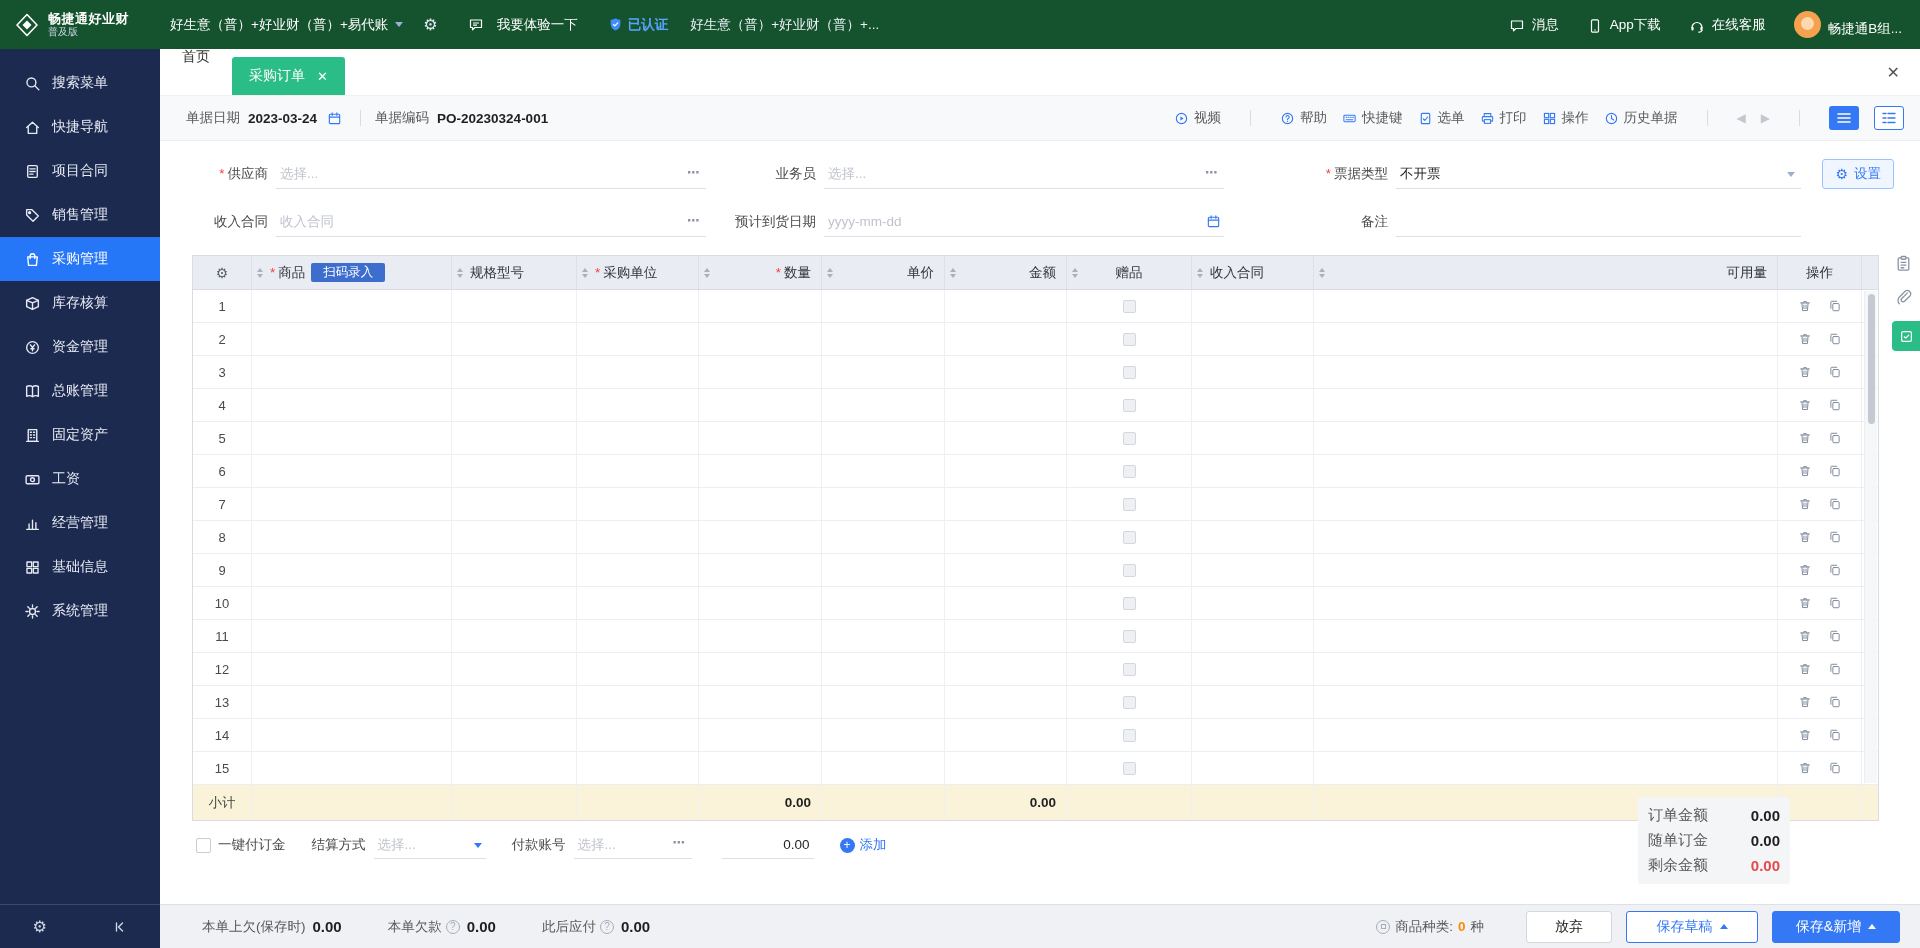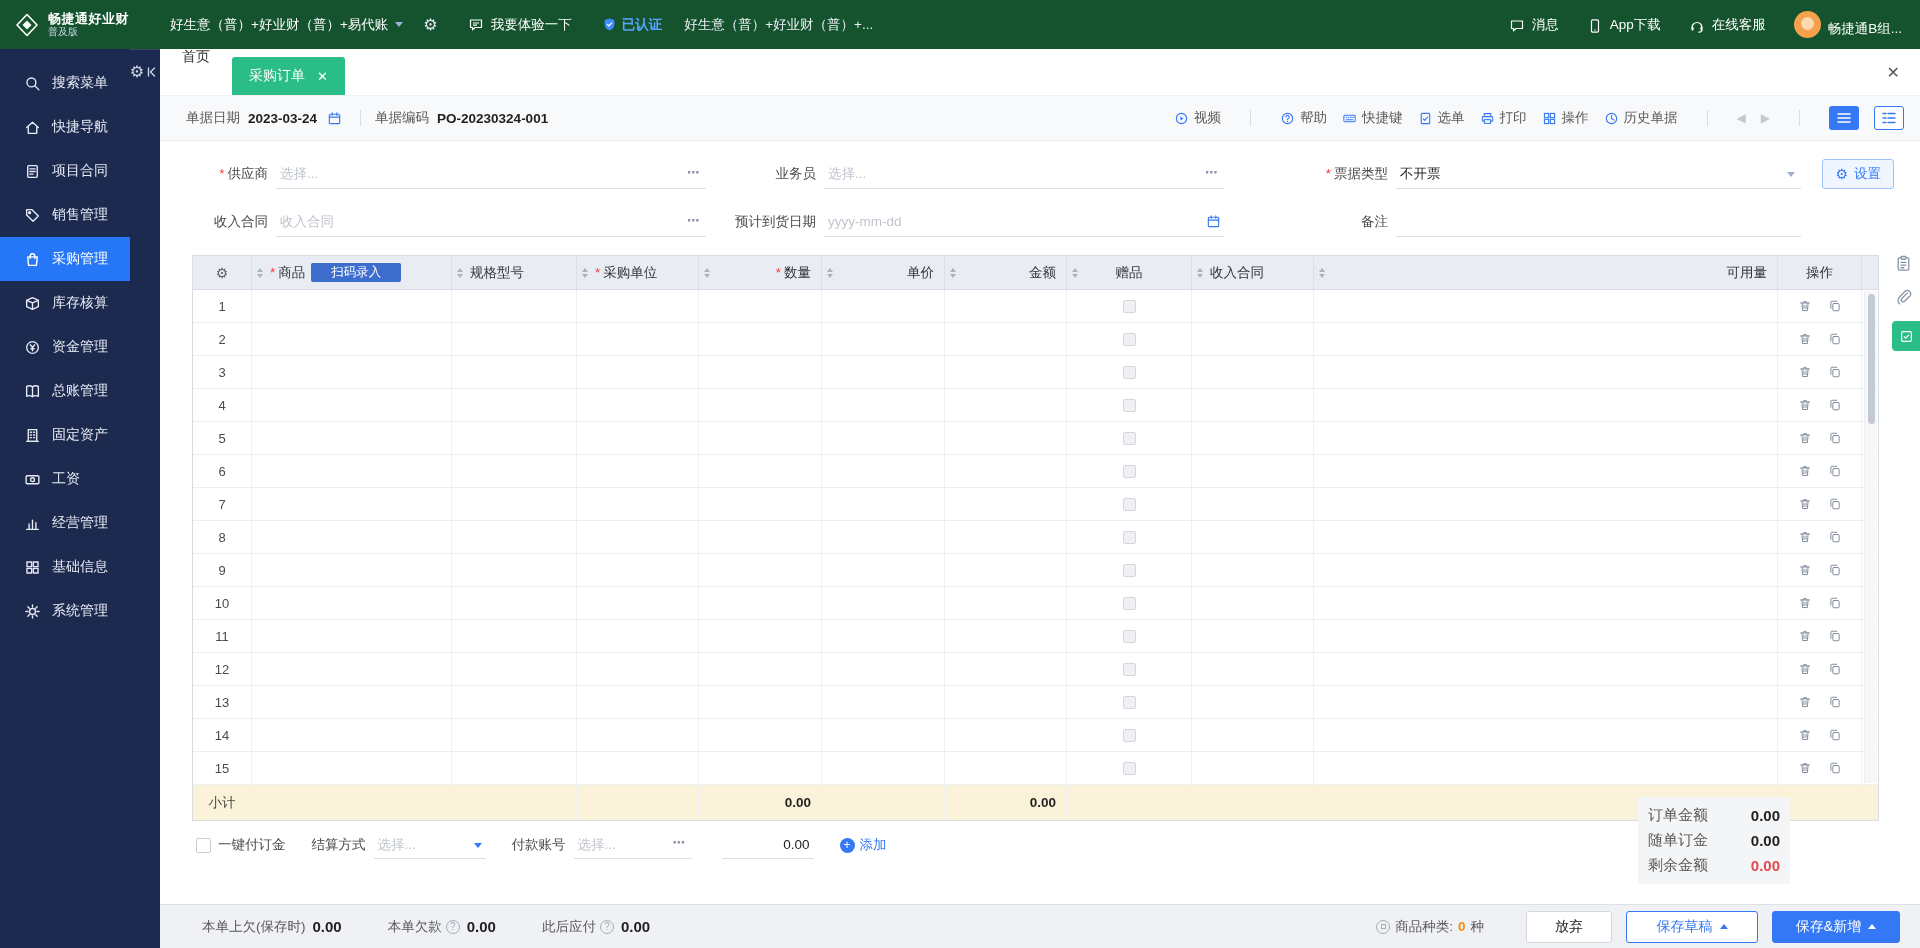--- a/index.html
+++ b/index.html
@@ -11,31 +11,31 @@
   .topbar{position:fixed;top:0;left:0;width:1920px;height:49px;background:#14532d;
     display:flex;align-items:center;color:#fff;z-index:20}
   .logo{width:160px;display:flex;align-items:center;gap:8px;padding-left:14px;flex-shrink:0}
   .logo-mark{width:26px;height:26px;color:#fff}
   .logo-text .t1{font-size:13px;font-weight:bold;letter-spacing:.5px;line-height:15px}
   .logo-text .t2{font-size:10px;color:#c8d0e4;line-height:12px}
   .product-select{display:flex;align-items:center;gap:7px;font-size:13.5px;margin-left:10px;cursor:pointer}
   .chev{width:0;height:0;border-left:4px solid transparent;border-right:4px solid transparent;
     border-top:5px solid currentColor;display:inline-block}
   .top-gear{margin-left:20px;font-size:16px;color:#dfe5f2;cursor:pointer}
-  .trial{display:flex;align-items:center;gap:7px;margin-left:30px;font-size:13.5px;cursor:pointer}
+  .trial{display:flex;align-items:center;gap:13px;margin-left:30px;font-size:13.5px;cursor:pointer}
   .cert{display:flex;align-items:center;gap:5px;margin-left:30px;color:#57a4ff;font-weight:bold;font-size:13.5px}
   .product2{margin-left:22px;font-size:13.5px;color:#eef1f8}
   .topbar-right{margin-left:auto;display:flex;align-items:center;gap:28px;padding-right:18px;font-size:13.5px}
   .tr-item{display:flex;align-items:flex-end;gap:7px;cursor:pointer}
   .avatar{width:27px;height:27px;border-radius:50%;background:#f6a14d;position:relative;overflow:hidden;flex-shrink:0}
   .avatar::after{content:"";position:absolute;left:7px;top:6px;width:13px;height:13px;border-radius:50%;background:#fcd9b0}
 
   
   .sidebar{position:fixed;left:0;top:49px;width:160px;height:899px;background:#1d2a4f;
-    display:flex;z-index:10}
+    display:flex;flex-direction:column;z-index:10}
   .side-menu{flex:1;padding-top:12px}
   .side-item{height:44px;display:flex;align-items:center;gap:11px;padding-left:24px;
     color:#e6eaf4;font-size:14px;cursor:pointer}
   .side-item.active{background:#2577f7;color:#fff}
   .side-icon{width:17px;height:17px;display:inline-flex;flex-shrink:0}
   .side-icon svg{width:17px;height:17px}
   .side-footer{height:44px;border-top:1px solid rgba(255,255,255,.14);display:flex;
     align-items:center;justify-content:space-around;color:#ccd4e6}
   .side-footer .gear-glyph{font-size:16px;cursor:pointer}
 
@@ -100,21 +100,21 @@
   .th.no-pl{padding-left:0}
   .th.c-end{justify-content:flex-end;padding-right:10px}
   .th.c-center{justify-content:center;padding-left:0}
   .th.no-br{border-right:none}
   .sort{position:absolute;left:5px;top:50%;transform:translateY(-50%);display:flex;flex-direction:column;gap:2px}
   .sort i{width:0;height:0;border-left:3.5px solid transparent;border-right:3.5px solid transparent;display:block}
   .sort .up{border-bottom:4px solid #aab0bc}
   .sort .dn{border-top:4px solid #aab0bc}
   .gear-glyph{font-style:normal}
   .thead .gear-glyph{font-size:14px;color:#596275;cursor:pointer}
-  .scan-badge{background:#3d6ece;color:#fff;font-size:12.5px;padding:1px 20px;border-radius:2px;
+  .scan-badge{background:#3d6ece;color:#fff;font-size:12.5px;padding:1px 12px;border-radius:2px;
     margin-left:6px;cursor:pointer;white-space:nowrap}
   .trow{height:33px;border-bottom:1px solid #eceef2;background:#fff}
   .tc{border-right:1px solid #eef0f3;display:flex;align-items:center;position:relative}
   .tc.no-br{border-right:none}
   .c-center{justify-content:center}
   .c-num{color:#4a4a4a;font-size:13px}
   .gift-cb{width:13px;height:13px;background:#eef0f3;border:1px solid #d3d7de;border-radius:2px;cursor:pointer}
   .op-ic{color:#7d8799;cursor:pointer;display:inline-flex}
   .op-ic svg{width:14px;height:14px}
   .op-ic + .op-ic{margin-left:16px}

